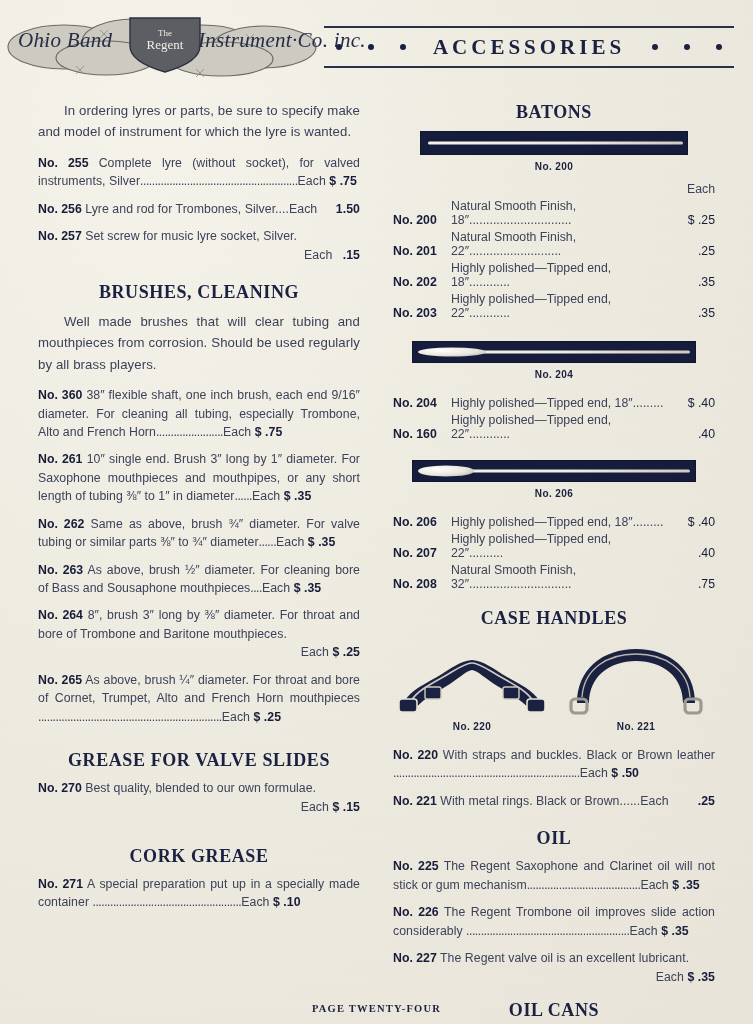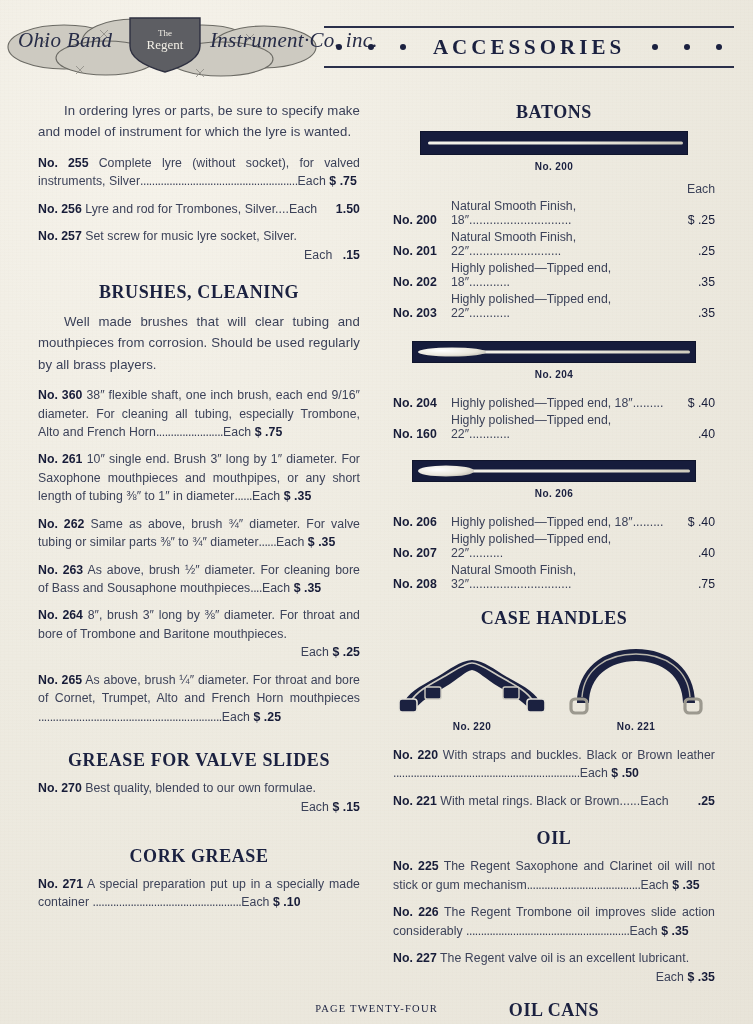--- a/index.html
+++ b/index.html
@@ -97,21 +97,21 @@
   .figcap { font-size:10px; font-weight:bold; text-align:center; margin:6px 0 0;
     letter-spacing:.4px; color:#1b2140; }
 
   
   .handles { display:flex; justify-content:space-between; align-items:flex-end;
     margin:8px 4px 0; }
   .handle-wrap { width:150px; text-align:center; }
   svg { display:block; }
 
   .footer { position:absolute; left:0; bottom:10px; width:753px; text-align:center;
-    font-family:"Liberation Serif", serif; font-weight:normal; font-size:10.5px;
+    font-family:"Liberation Serif", serif; font-weight:bold; font-size:10.5px;
     letter-spacing:1.2px; color:#1b2140; }
 </style>
 </head>
 <body>
 
 <div class="page">
   <div class="grain"></div>
 
   <div class="masthead">
 
@@ -128,21 +128,21 @@
         <g stroke="#8d8b84" stroke-width="1" opacity=".8">
           <path d="M34 24 l8 8 M42 24 l-8 8 M94 16 l8 8 M102 16 l-8 8
                    M164 17 l8 8 M172 17 l-8 8 M240 20 l8 8 M248 20 l-8 8
                    M70 52 l8 8 M78 52 l-8 8 M190 55 l8 8 M198 55 l-8 8"></path>
         </g>
         <path d="M124 4 h70 v28 q0 16 -35 26 q-35 -10 -35 -26 z" fill="#5d5e63" stroke="#2e3040" stroke-width="1.4"></path>
       </svg>
       <div class="logo-text">
         <span>Ohio Band</span>
       </div>
-      <div class="logo-text" style="left:204px;">
+      <div class="logo-text" style="left:192px;">
         <span>Instrument·Co. inc.</span>
       </div>
       <div class="shield-word">
         <span class="shield-the">The</span>
         <span class="shield-regent">Regent</span>
       </div>
     </div>
 
     <div class="acc-head">
       <div class="rule top"></div>

